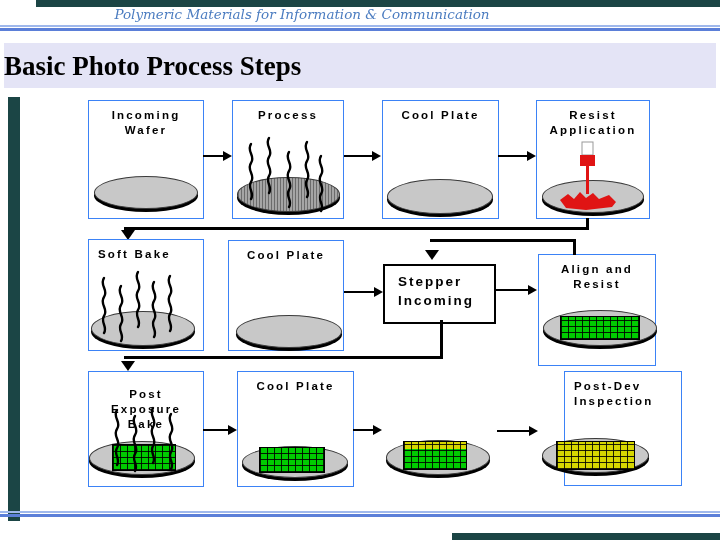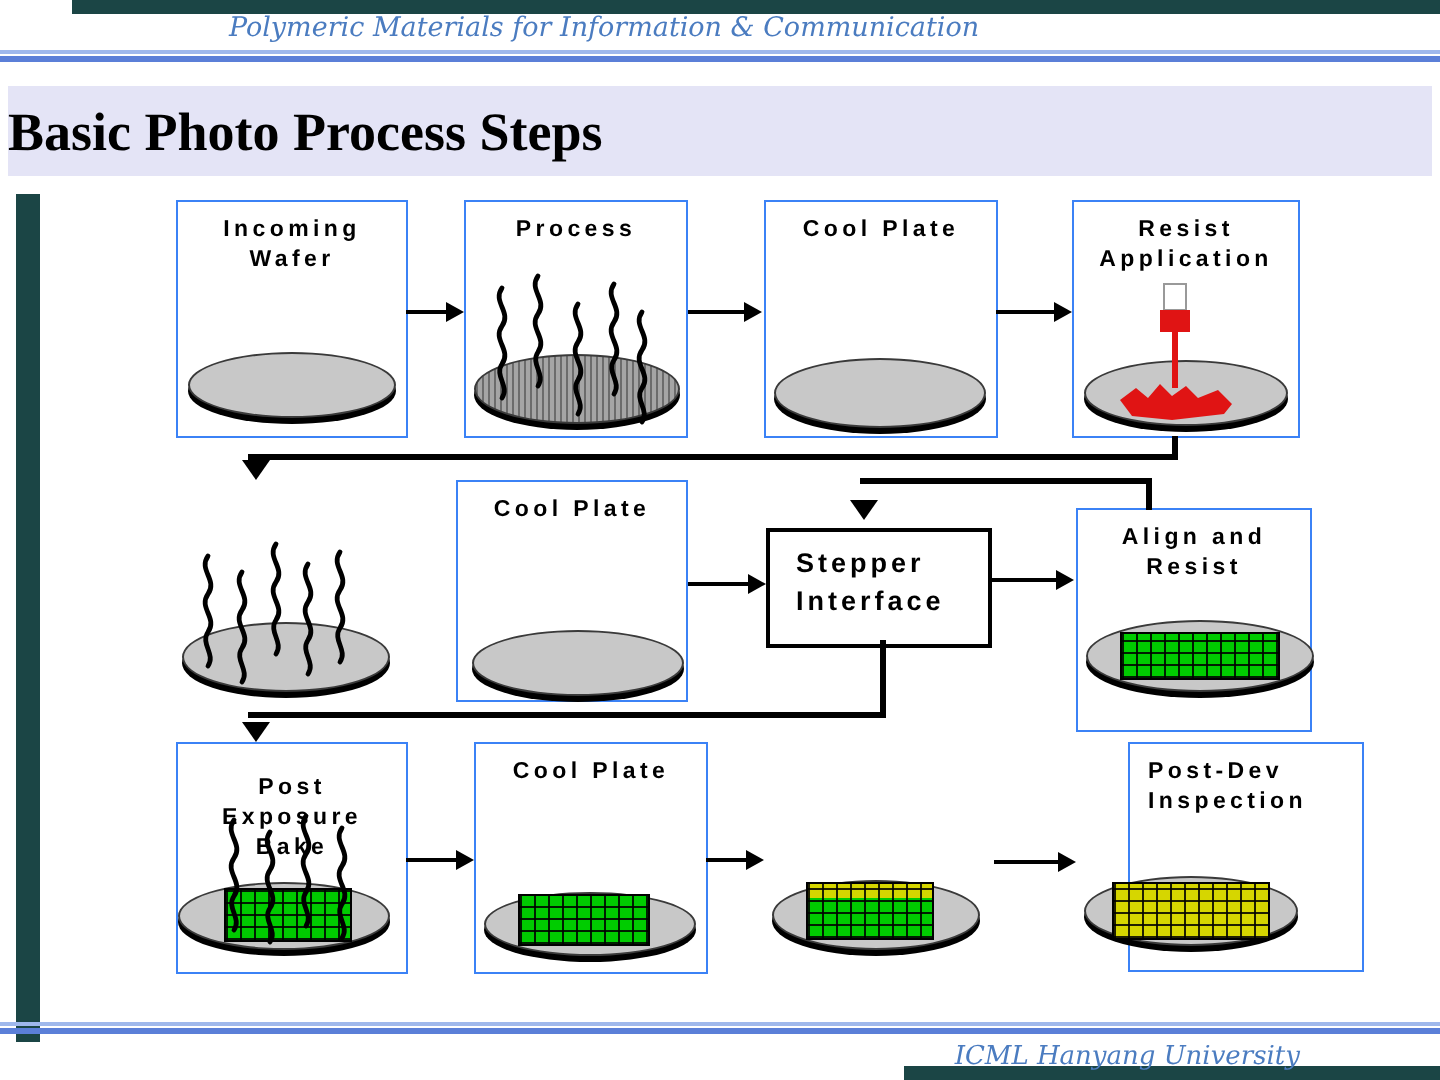--- a/index.html
+++ b/index.html
@@ -118,37 +118,40 @@
   </svg>
 
   <div class="arrow" style="left:203px;top:155px;width:20px"></div>
   <div class="arrow" style="left:344px;top:155px;width:28px"></div>
   <div class="arrow" style="left:498px;top:155px;width:29px"></div>
 
   <div class="tline" style="left:586px;top:218px;width:3px;height:12px"></div>
   <div class="tline" style="left:124px;top:227px;width:465px;height:3px"></div>
   <div class="head-down" style="left:121px;top:230px"></div>
 
+  <div class="pbox" style="left:88px;top:239px;width:114px;height:110px">
+    <div class="lbl left">Soft Bake</div>
+  </div>
   <div class="wafer" style="left:91px;top:311px;width:102px;height:33px"></div>
   <svg class="chains" style="left:99px;top:268px" width="90" height="62">
     <use href="#sq" x="0" y="8"></use>
       <use href="#sq" x="17" y="16"></use>
       <use href="#sq" x="34" y="2"></use>
       <use href="#sq" x="50" y="12"></use>
       <use href="#sq" x="66" y="6"></use>
   </svg>
 
   <div class="pbox" style="left:228px;top:240px;width:114px;height:109px">
     <div class="lbl">Cool Plate</div>
   </div>
   <div class="wafer" style="left:236px;top:315px;width:104px;height:31px"></div>
 
   <div class="pbox" id="box-stepper" style="left:383px;top:264px;width:109px;height:56px">
     <div class="lbl">Stepper
-Interface</div>
+Incoming</div>
   </div>
 
   <div class="pbox" style="left:538px;top:254px;width:116px;height:110px">
     <div class="lbl">Align and
 Resist</div>
   </div>
   <div class="wafer" style="left:543px;top:310px;width:112px;height:34px"></div>
   <div class="grid green" style="left:560px;top:316px;width:78px;height:22px"></div>
 
   <div class="arrow" style="left:344px;top:291px;width:30px"></div>
@@ -191,15 +194,14 @@
   </div>
   <div class="wafer" style="left:542px;top:438px;width:105px;height:33px"></div>
   <div class="grid yellow" style="left:556px;top:441px;width:77px;height:27px"></div>
 
   <div class="arrow" style="left:203px;top:429px;width:25px"></div>
   <div class="arrow" style="left:353px;top:429px;width:20px"></div>
   <div class="arrow" style="left:497px;top:430px;width:32px"></div>
 
   <div class="rule-light" style="top:511px"></div>
   <div class="rule-dark" style="top:514px"></div>
-  <div class="script" id="footer-text">ICML Hanyang University</div>
 
 </div>
 
 </body></html>

